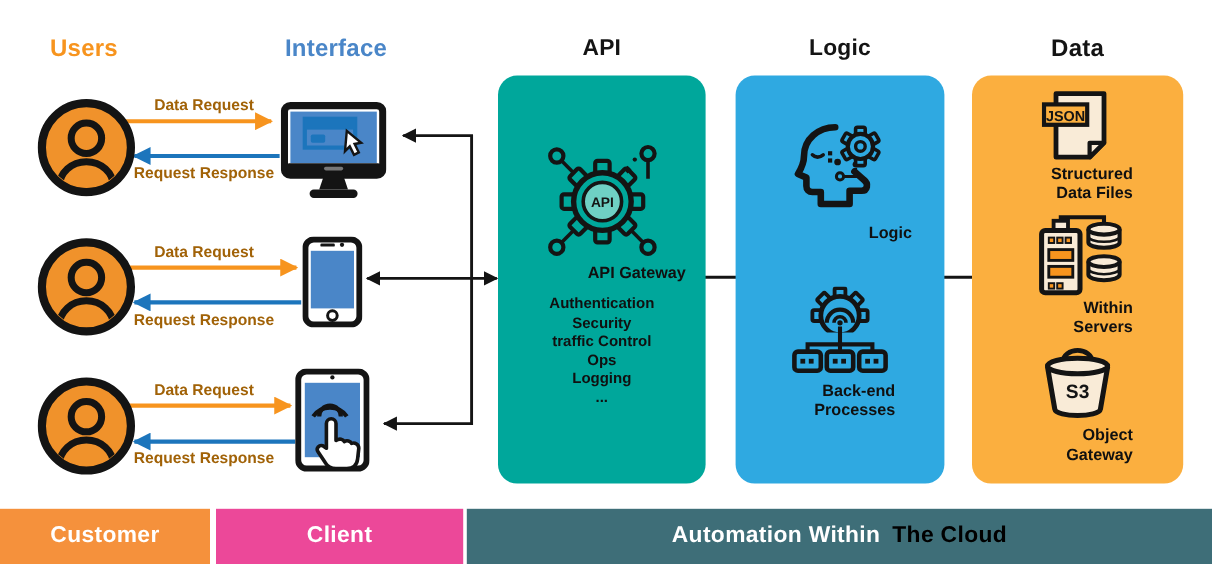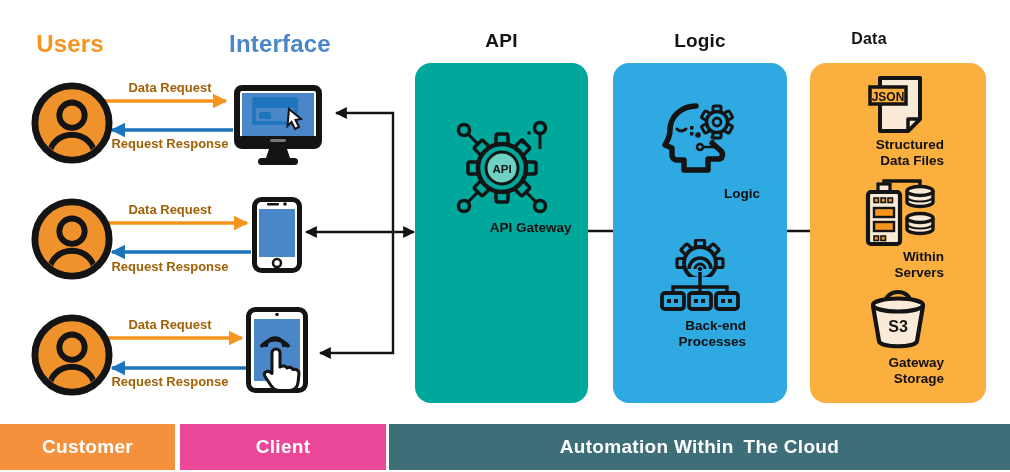--- a/index.html
+++ b/index.html
@@ -3,26 +3,26 @@
 <meta charset="utf-8">
 <style>
   html,body { margin:0; padding:0; background:#fff; }
   * { box-sizing:border-box; }
   .canvas {
     position:relative; width:1010px; height:472px; background:#ffffff;
     font-family:"Liberation Sans", sans-serif; overflow:hidden;
   }
   .overlay { position:absolute; left:0; top:0; width:1010px; height:472px; pointer-events:none; }
 
-  .col-heading { position:absolute; top:30px; font-weight:700; font-size:24px; text-align:center; letter-spacing:.2px; color:#141414; }
+  .col-heading { position:absolute; top:30px; font-weight:700; font-size:20px; text-align:center; letter-spacing:.2px; color:#141414; }
   .h-users      { left:15px;  width:110px; color:#F7941E; }
   .h-interface  { left:205px; width:150px; color:#4A86C8; }
   .h-api        { left:415px; width:173px; font-size:19px; }
   .h-logic      { left:613px; width:174px; font-size:19px; }
-  .h-data       { left:781px; width:176px; font-size:16px; }
+  .h-data       { left:810px; width:176px; font-size:20px; }
 
   .box { position:absolute; top:63px; height:340px; border-radius:16px; }
   .box-api   { left:415px; width:173px; background:#00A79B; }
   .box-logic { left:613px; width:174px; background:#2FA9E1; }
   .box-data  { left:810px; width:176px; background:#FBAF3F; }
 
   .icon-abs { position:absolute; left:50%; transform:translateX(-50%); }
 
   .boxlabel { position:absolute; left:50%; transform:translateX(-50%); width:120px;
               text-align:right; font-weight:700; font-size:13.5px; line-height:15.5px; color:#101010; }
@@ -35,21 +35,21 @@
 
   .user-icon { position:absolute; left:31px; width:82px; height:82px; }
   .dev-icon  { position:absolute; }
 
   .footer-seg { position:absolute; top:424px; height:46px; display:flex; align-items:center; justify-content:center;
                 font-weight:700; font-size:19px; color:#ffffff; letter-spacing:.3px; }
   .f-customer   { left:0;     width:175px; background:#F5913C; }
   .f-client     { left:180px; width:206px; background:#ec4899; }
   .f-automation { left:389px; width:621px; background:#3E6E78; }
   .auto-light { margin-right:10px; }
-  .auto-dark  { color:#ffffff; }
+  .auto-dark  { color:#000000; }
 </style>
 </head>
 <body>
 
 <div class="canvas">
 
   <svg class="overlay">
     <defs>
       <marker id="ah-black" viewBox="0 0 10 10" refX="9" refY="5" markerWidth="5" markerHeight="5" orient="auto-start-reverse">
         <path d="M0,0 L10,5 L0,10 z" fill="#141414"></path>
@@ -176,20 +176,28 @@
         <rect x="42" y="16" width="12" height="12" rx="2" fill="#00A79B" stroke="#141414" stroke-width="3.5" transform="rotate(270,48,50)"></rect>
         <rect x="42" y="16" width="12" height="12" rx="2" fill="#00A79B" stroke="#141414" stroke-width="3.5" transform="rotate(315,48,50)"></rect>
       </g>
       <circle cx="48" cy="50" r="24" fill="#00A79B" stroke="#141414" stroke-width="4.5"></circle>
       <circle cx="48" cy="50" r="16" fill="#6FD0C4" stroke="#141414" stroke-width="3"></circle>
       <rect x="67" y="21" width="4.5" height="4.5" fill="#141414" transform="rotate(45,69,23)"></rect>
       <circle cx="75" cy="15" r="1.8" fill="#141414"></circle>
       <text x="48" y="54.5" text-anchor="middle" font-size="11.5" font-weight="700" fill="#141414" font-family="Liberation Sans, sans-serif">API</text>
     </svg>
     <div class="boxlabel" style="top:157px;width:140px">API Gateway</div>
+    <div class="features">
+      <div class="feat">Authentication</div>
+      <div class="feat">Security</div>
+      <div class="feat">traffic Control</div>
+      <div class="feat">Ops</div>
+      <div class="feat">Logging</div>
+      <div class="feat">...</div>
+    </div>
   </div>
 
   <div class="box box-logic">
     <svg class="icon-abs" style="top:38px;width:80px;height:74px" viewBox="0 0 80 74">
       <path d="M36,5 C22,5 10,15 10,29 C10,35 8,39 5,44 L12,47 L12,54 C12,57 14,59 17,59 L24,59 L24,69 L48,69 L48,58 L58,58 C63,58 64,52 60,49 L52,42" fill="none" stroke="#141414" stroke-width="5.5" stroke-linejoin="round" stroke-linecap="round"></path>
       <path d="M17,28 q4,4 9,0" fill="none" stroke="#141414" stroke-width="3" stroke-linecap="round"></path>
       <rect x="30" y="25" width="3.5" height="3.5" fill="#141414"></rect>
       <rect x="30" y="31" width="3.5" height="3.5" fill="#141414"></rect>
       <circle cx="38" cy="34" r="2.8" fill="#141414"></circle>
       <circle cx="40" cy="46" r="3" fill="none" stroke="#141414" stroke-width="2.5"></circle>
@@ -270,21 +278,21 @@
       <path d="M51,47 a13,4.5 0 0 0 26,0" fill="none" stroke="#141414" stroke-width="2.2"></path>
     </svg>
     <div class="boxlabel narrow" style="top:186px">Within Servers</div>
 
     <svg class="icon-abs" style="top:226px;width:58px;height:62px" viewBox="0 0 58 62">
       <path d="M17,12 a12,9 0 0 1 24,0" fill="none" stroke="#141414" stroke-width="4"></path>
       <path d="M4,17 C4,8 54,8 54,17 L48,52 C47,59 11,59 10,52 z" fill="#F9EBD7" stroke="#141414" stroke-width="4.2"></path>
       <ellipse cx="29" cy="16" rx="25" ry="6.5" fill="#F9EBD7" stroke="#141414" stroke-width="4.2"></ellipse>
       <text x="29" y="43" text-anchor="middle" font-size="16" font-weight="700" fill="#141414" font-family="Liberation Sans, sans-serif">S3</text>
     </svg>
-    <div class="boxlabel narrow" style="top:292px">Gateway Storage</div>
+    <div class="boxlabel narrow" style="top:292px">Object Gateway</div>
   </div>
 
   <div class="footer-seg f-customer">
     <span>Customer</span>
   </div>
   <div class="footer-seg f-client">
     <span>Client</span>
   </div>
   <div class="footer-seg f-automation">
     <span class="auto-light">Automation Within</span>

